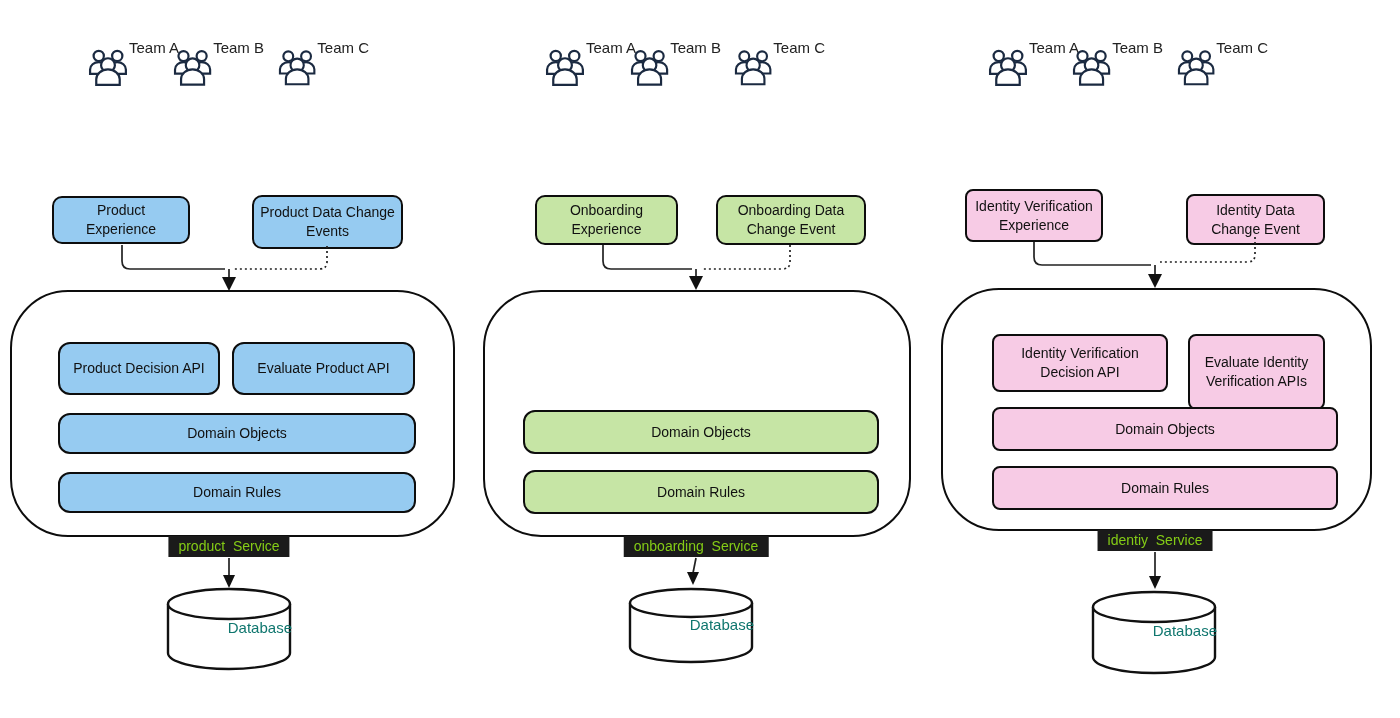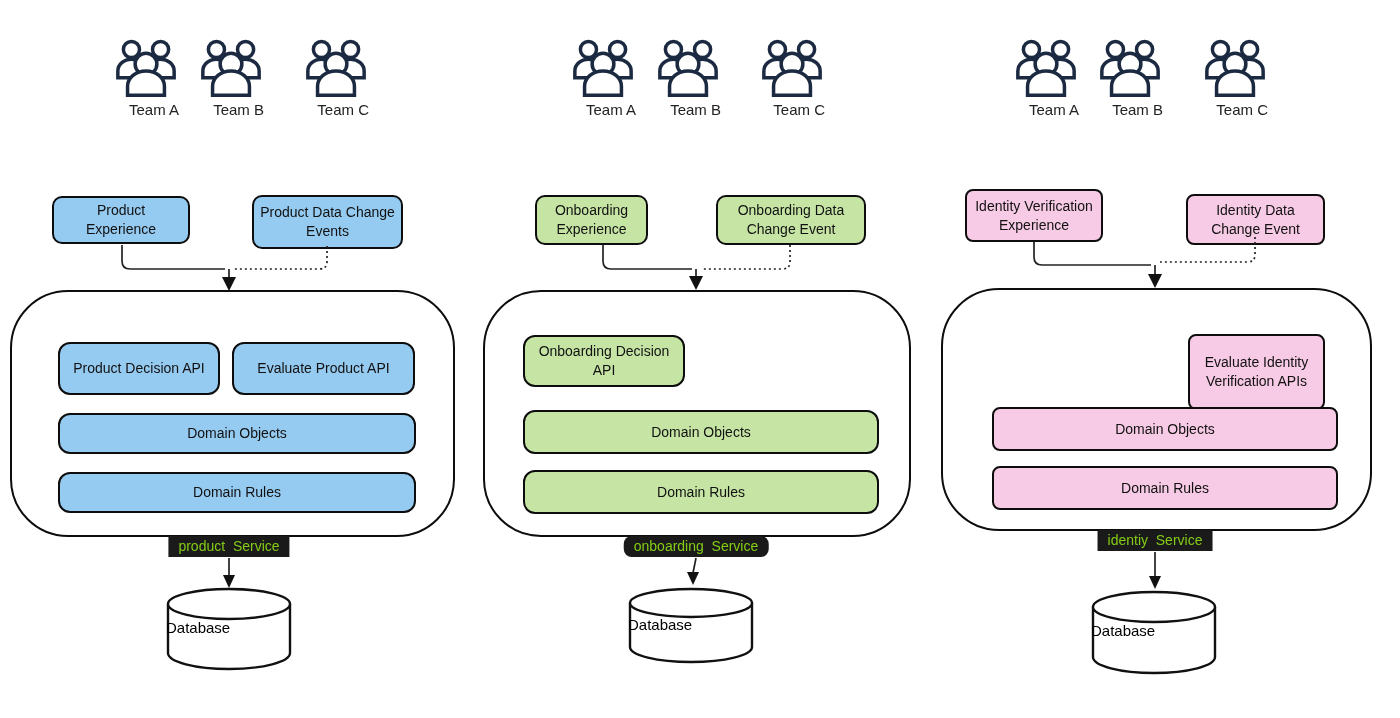--- a/index.html
+++ b/index.html
@@ -2,21 +2,21 @@
 <html><head>
 <meta charset="utf-8">
 <style>
   html,body{margin:0;padding:0;}
   body{
     width:1400px;height:718px;position:relative;background:#ffffff;
     font-family:"Liberation Sans","DejaVu Sans",sans-serif;color:#111;
     overflow:hidden;
   }
   
-  .team{position:absolute;width:92px;display:flex;flex-direction:column;align-items:flex-end;}
+  .team{position:absolute;width:92px;display:flex;align-items:flex-start;}
   .team .tlabel{font-size:15px;color:#222;margin-top:3px;white-space:nowrap;}
   
   .node{
     position:absolute;display:flex;align-items:center;justify-content:center;
     text-align:center;border:2px solid #0d0d0d;border-radius:10px;
     font-size:14px;line-height:1.35;padding:2px 6px;box-sizing:border-box;
   }
   .node.api{border-radius:12px;}
   .blue  .node,.node.blue  {background:#96CBF1;}
   .green .node,.node.green {background:#C6E5A5;}
@@ -27,21 +27,21 @@
     box-sizing:border-box;
   }
   
   .svc{
     position:absolute;transform:translateX(-50%);background:#1a1a1a;color:#84cc16;
     font-size:14px;padding:2px 10px 3px 10px;white-space:pre;z-index:5;
   }
   
   .db{position:absolute;}
   .db .dblabel{
-    position:absolute;left:0;top:38%;width:100%;text-align:left;font-size:15px;color:#000000;
+    position:absolute;left:0;top:38%;width:100%;text-align:right;font-size:15px;color:#0f766e;
   }
   svg{display:block;}
   #wires{position:absolute;left:0;top:0;pointer-events:none;z-index:4;}
 </style>
 </head>
 <body>
 
 <div class="team" style="left:87px;top:36px;">
   <svg width="66" height="62" viewBox="0 0 68 62">
     <g stroke="#1B2A41" stroke-width="3.6" fill="#fff">
@@ -162,21 +162,21 @@
   <div class="tlabel">Team C</div>
 </div>
 
 <div class="node blue" style="left:52px;top:196px;width:138px;height:48px;">
     <span>Product Experience</span>
   </div>
 <div class="node blue" style="left:252px;top:195px;width:151px;height:54px;">
     <span>Product Data Change Events</span>
   </div>
 
-<div class="node green" style="left:535px;top:195px;width:113px;height:50px;">
+<div class="node green" style="left:535px;top:195px;width:143px;height:50px;">
     <span>Onboarding Experience</span>
   </div>
 <div class="node green" style="left:716px;top:195px;width:150px;height:50px;">
     <span>Onboarding Data Change Event</span>
   </div>
 
 <div class="node pink" style="left:965px;top:189px;width:138px;height:53px;">
     <span>Identity Verification Experience</span>
   </div>
 <div class="node pink" style="left:1186px;top:186px;width:139px;height:51px;margin-top:8px;">
@@ -192,45 +192,45 @@
     </div>
   <div class="node api" style="left:46px;top:121px;width:358px;height:41px;">
       <span>Domain Objects</span>
     </div>
   <div class="node api" style="left:46px;top:180px;width:358px;height:41px;">
       <span>Domain Rules</span>
     </div>
 </div>
 
 <div class="panel green" style="left:483px;top:290px;width:428px;height:247px;">
-  <div class="node api" style="left:38px;top:43px;width:162px;height:52px;">
-      <span>Onboarding Decision API</span>
-    </div>
   <div class="node api" style="left:38px;top:118px;width:356px;height:44px;">
       <span>Domain Objects</span>
     </div>
   <div class="node api" style="left:38px;top:178px;width:356px;height:44px;">
       <span>Domain Rules</span>
     </div>
 </div>
 
 <div class="panel pink" style="left:941px;top:288px;width:431px;height:243px;">
+  <div class="node api" style="left:49px;top:44px;width:176px;height:58px;">
+      <span>Identity Verification Decision API</span>
+    </div>
   <div class="node api" style="left:245px;top:44px;width:137px;height:76px;">
       <span>Evaluate Identity Verification APIs</span>
     </div>
   <div class="node api" style="left:49px;top:117px;width:346px;height:44px;">
       <span>Domain Objects</span>
     </div>
   <div class="node api" style="left:49px;top:176px;width:346px;height:44px;">
       <span>Domain Rules</span>
     </div>
 </div>
 
 <div class="svc" style="left:229px;top:536px;">product  Service</div>
-<div class="svc" style="left:696px;top:536px;border-radius:8px;">onboarding  Service</div>
+<div class="svc" style="left:696px;top:536px;">onboarding  Service</div>
 <div class="svc" style="left:1155px;top:530px;">identiy  Service</div>
 
 <div class="db" style="left:166px;top:587px;width:126px;height:84px;">
   <svg width="126" height="84" viewBox="0 0 126 84">
     <path d="M2 17 V66 a61 16 0 0 0 122 0 V17" fill="#fff" stroke="#111" stroke-width="2.4"></path>
     <ellipse cx="63" cy="17" rx="61" ry="15" fill="#fff" stroke="#111" stroke-width="2.4"></ellipse>
   </svg>
   <div class="dblabel">Database</div>
 </div>
 <div class="db" style="left:628px;top:587px;width:126px;height:77px;">

